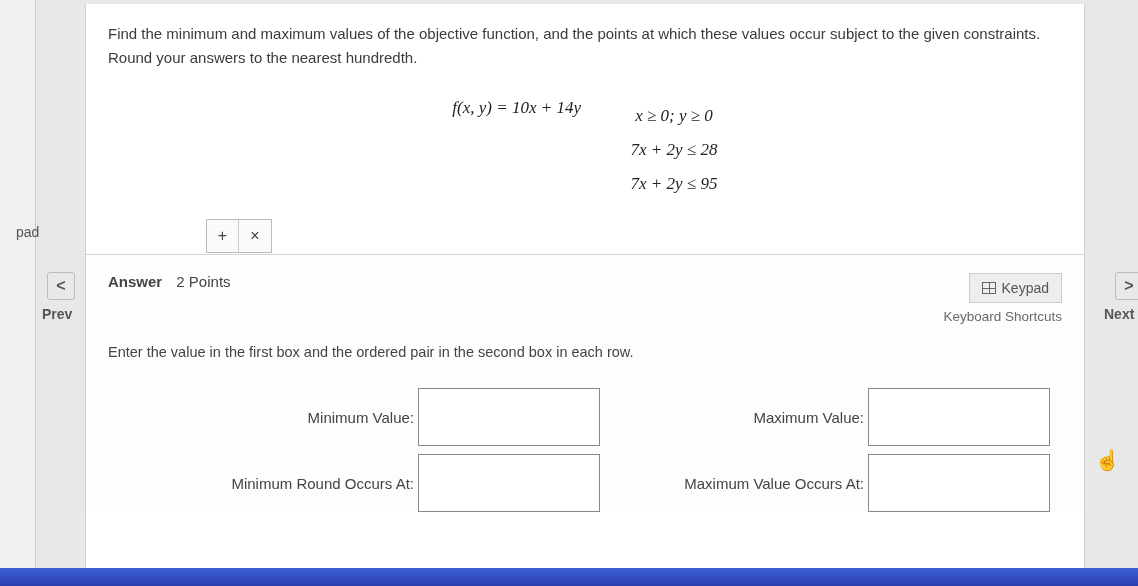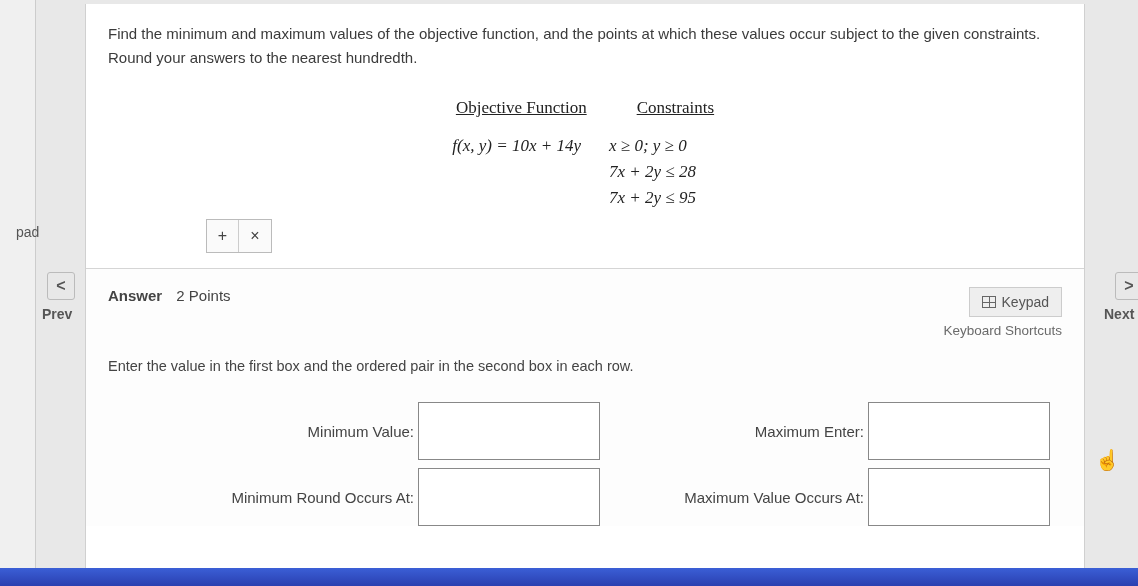--- a/index.html
+++ b/index.html
@@ -61,21 +61,21 @@
 }
 .math-headers span { text-decoration: underline; }
 .math-row {
   display: flex;
   justify-content: center;
   gap: 28px;
   margin: 6px 0;
   font-style: italic;
 }
 .math-row .lhs { min-width: 150px; text-align: right;}
-.math-row .rhs { min-width: 130px; text-align: left;}
+.math-row .rhs { min-width: 130px; text-align: center; margin-top: 8px;}
 .zoom-ctrl {
   position: absolute;
   left: 120px; top: 215px;
   display: flex;
   border: 1px solid #bbb;
   background: #f5f5f5;
 }
 .zoom-ctrl button {
   width: 32px; height: 32px;
   background: #fafafa;
@@ -214,24 +214,20 @@
   <div class="nav-next-btn">
     <span>&gt;</span>
   </div>
   <div class="next-label">Next</div>
 
   <div class="content">
 
     <div class="question-text">Find the minimum and maximum values of the objective function, and the points at which these values occur subject to the given constraints. Round your answers to the nearest hundredth.</div>
 
     <div class="math-block">
-      <div class="math-headers">
-        <span>Objective Function</span>
-        <span>Constraints</span>
-      </div>
       <div class="math-row">
         <span class="lhs">f(x, y) = 10x + 14y</span>
         <span class="rhs">x ≥ 0; y ≥ 0</span>
       </div>
       <div class="math-row">
         <span class="lhs"></span>
         <span class="rhs">7x + 2y ≤ 28</span>
       </div>
       <div class="math-row">
         <span class="lhs"></span>
@@ -257,21 +253,21 @@
           </button>
           <div class="kb-shortcuts">Keyboard Shortcuts</div>
         </div>
       </div>
 
       <div class="instr">Enter the value in the first box and the ordered pair in the second box in each row.</div>
 
       <div class="ans-grid">
         <div class="ans-label">Minimum Value:</div>
         <input class="ans-input" value="" style="">
-        <div class="ans-label">Maximum Enter:</div>
+        <div class="ans-label">Maximum Value:</div>
         <input class="ans-input" value="" style="">
 
         <div class="ans-label">Minimum Round Occurs At:</div>
         <input class="ans-input small" value="" style="">
         <div class="ans-label">Maximum Value Occurs At:</div>
         <input class="ans-input small" value="" style="">
       </div>
     </div>
 
   </div>

